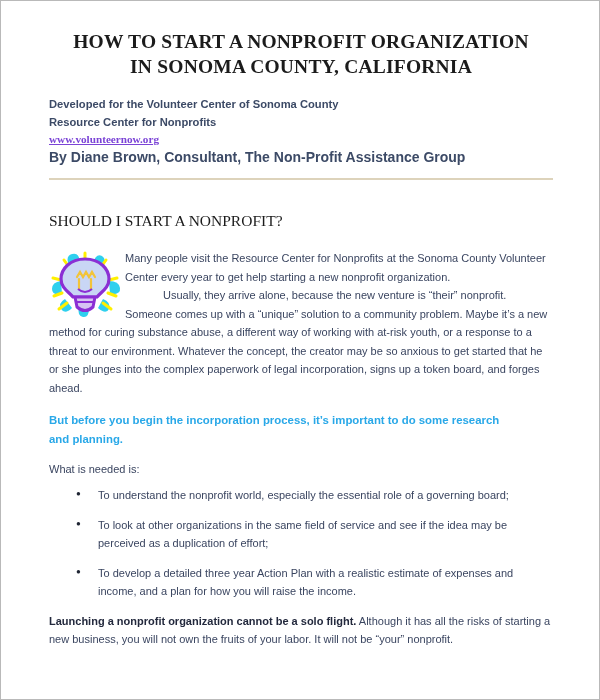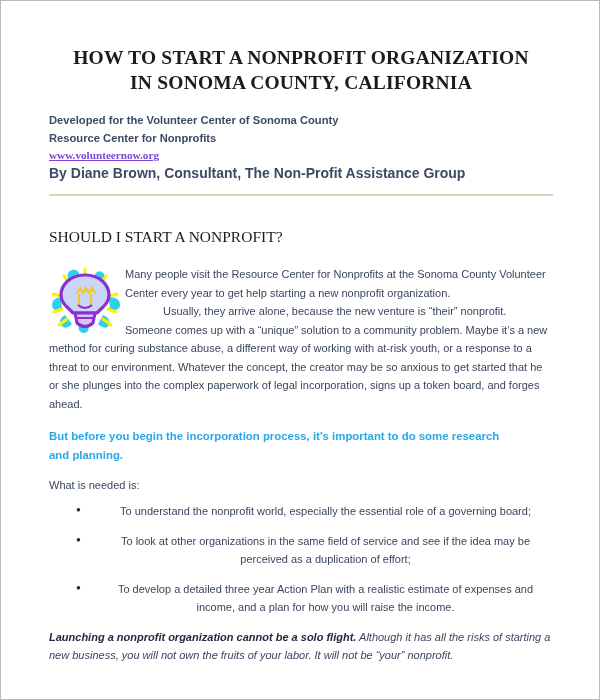--- a/index.html
+++ b/index.html
@@ -13,21 +13,21 @@
     height: 700px;
     background: #ffffff;
     border: 1px solid #b9b9b9;
     box-sizing: border-box;
     overflow: hidden;
     font-family: "Liberation Sans", sans-serif;
   }
   .inner {
     position: absolute;
     left: 48px;
-    top: 16px;
+    top: 0;
     width: 504px;
   }
 
   
   .doc-title {
     margin: 0;
     padding-top: 28px;
     text-align: center;
     font-family: "Liberation Serif", serif;
     font-weight: bold;
@@ -133,37 +133,35 @@
     padding: 0 0 0 27px;
     list-style: none;
   }
   ul.needs-list li {
     position: relative;
     padding-left: 22px;
     margin-bottom: 11px;
     font-size: 11px;
     line-height: 18.5px;
     color: #3a4560;
-    text-align: center;
   }
   ul.needs-list li::before {
     content: "\25CF";
     position: absolute;
     left: 0;
     top: -1px;
     font-size: 8px;
     color: #1f2533;
   }
 
   .closing-para {
     margin-top: 17px;
     font-size: 11px;
     line-height: 18.5px;
     color: #3a4560;
-    font-style: italic;
   }
   .closing-para b { color: #23293d; }
 </style>
 </head>
 <body>
 
 <div class="page">
   <div class="inner">
 
     <h1 class="doc-title">

